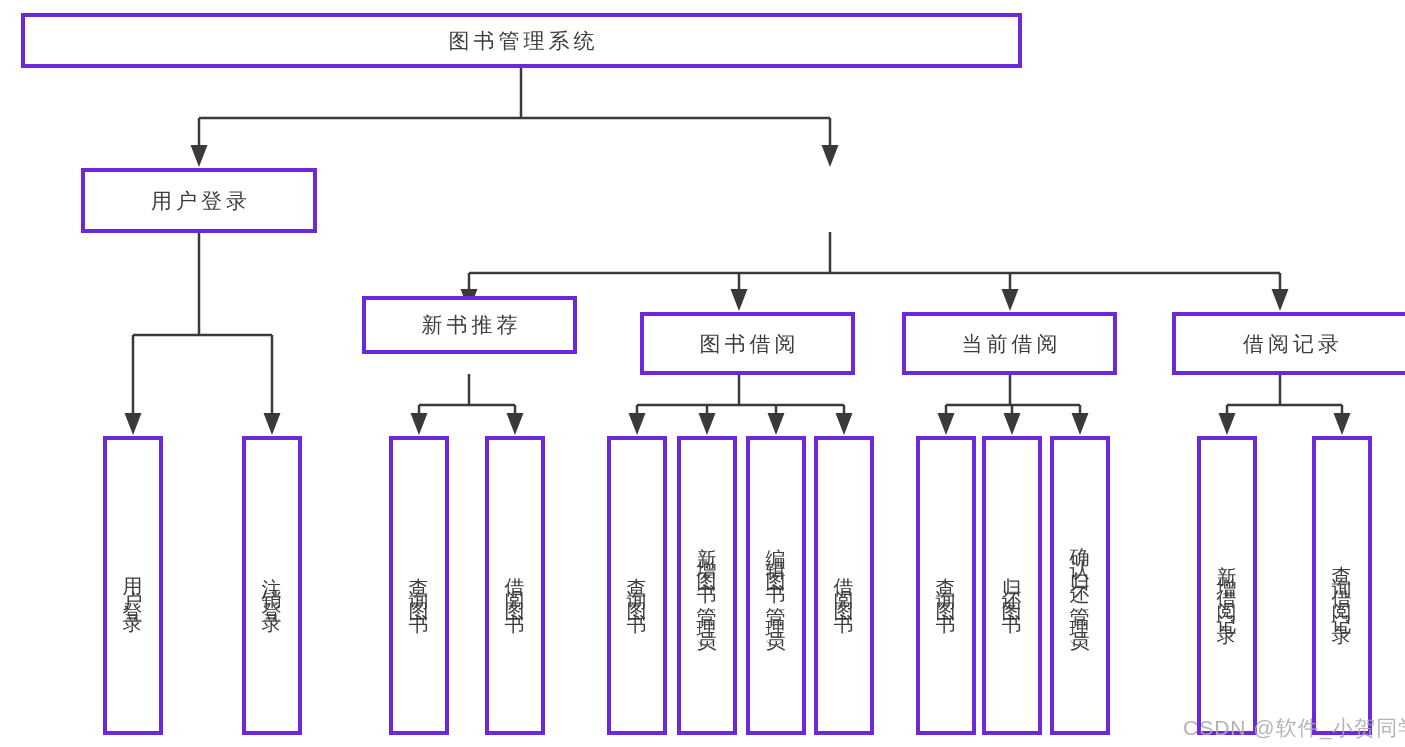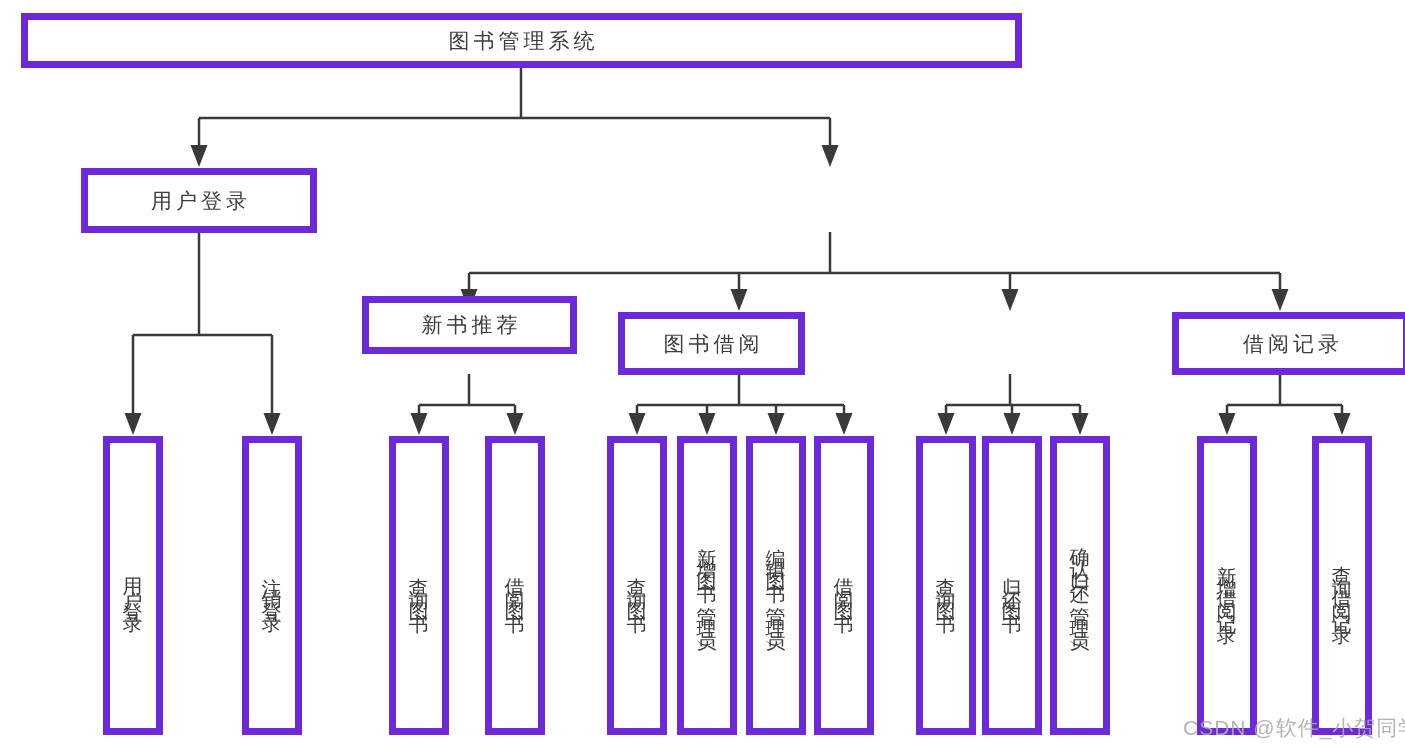--- a/index.html
+++ b/index.html
@@ -8,21 +8,21 @@
     width:1405px;height:747px;
     background:#ffffff;
     font-family:"Liberation Sans",sans-serif;
     overflow:hidden;
   }
   svg.wires{position:absolute;left:0;top:0;z-index:0;}
   .box{
     position:absolute;
     box-sizing:border-box;
     background:#ffffff;
-    border:7px solid #6d28d9;
+    border:4px solid #6d28d9;
     color:#3d3d3d;
     display:flex;
     align-items:center;
     justify-content:center;
     z-index:1;
   }
   .hlabel{
     font-size:21px;
     letter-spacing:4px;
     text-indent:4px;
@@ -80,22 +80,25 @@
     <span class="hlabel">图书管理系统</span>
   </div>
 
   <div class="box" style="left:81px;top:168px;width:236px;height:65px">
     <span class="hlabel">用户登录</span>
   </div>
 
   <div class="box" style="left:362px;top:296px;width:215px;height:58px">
     <span class="hlabel">新书推荐</span>
   </div>
-  <div class="box" style="left:618px;top:312px;width:187px;height:63px">
+  <div class="box" style="left:640px;top:312px;width:215px;height:63px">
     <span class="hlabel">图书借阅</span>
+  </div>
+  <div class="box" style="left:902px;top:312px;width:215px;height:63px">
+    <span class="hlabel">当前借阅</span>
   </div>
   <div class="box" style="left:1172px;top:312px;width:238px;height:63px">
     <span class="hlabel">借阅记录</span>
   </div>
 
   <div class="box" style="left:103px;top:436px;width:60px;height:299px">
     <span class="vtext">用户登录</span>
   </div>
   <div class="box" style="left:242px;top:436px;width:60px;height:299px">
     <span class="vtext">注销登录</span>

